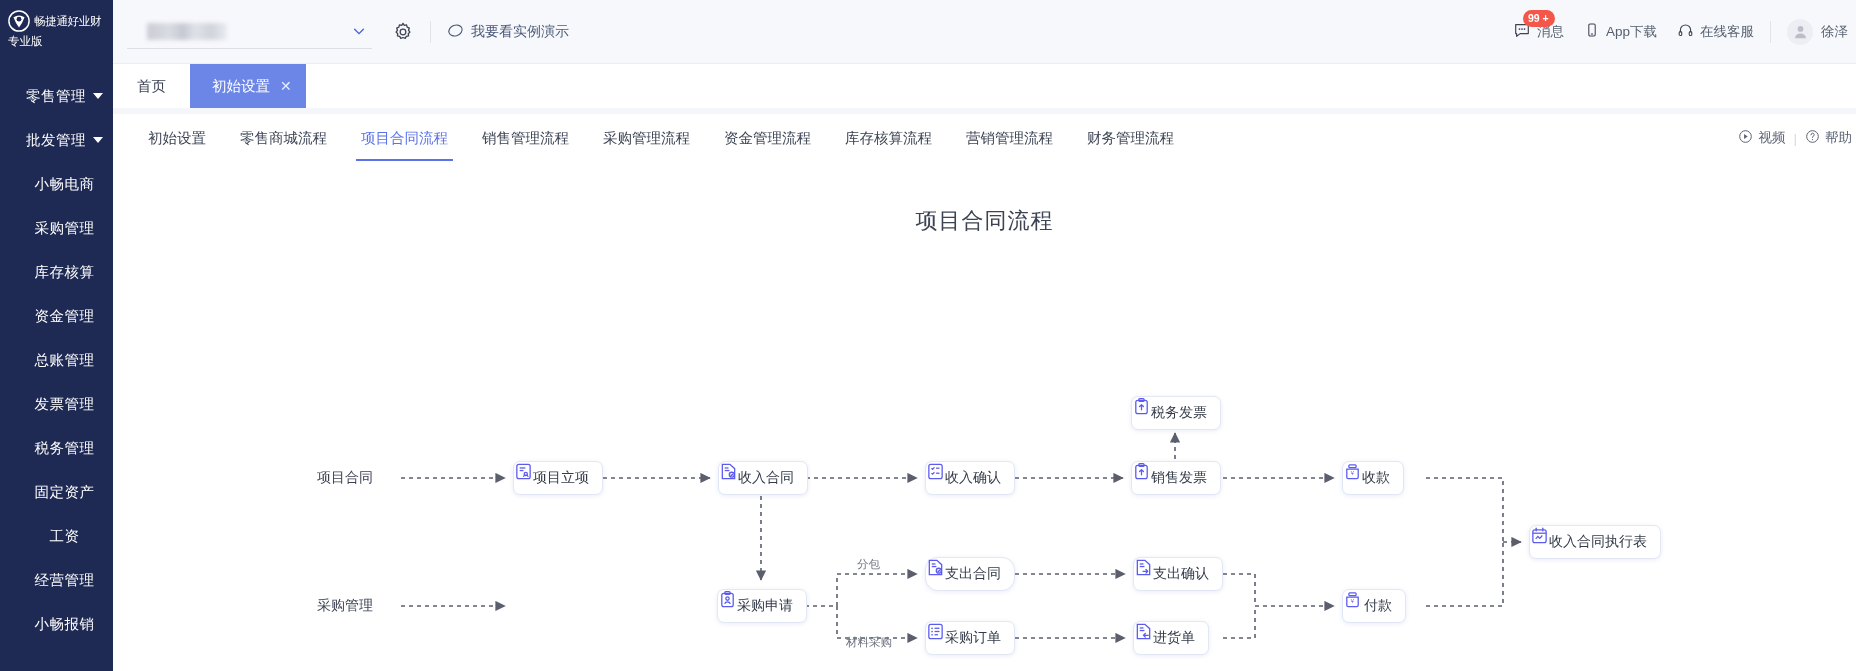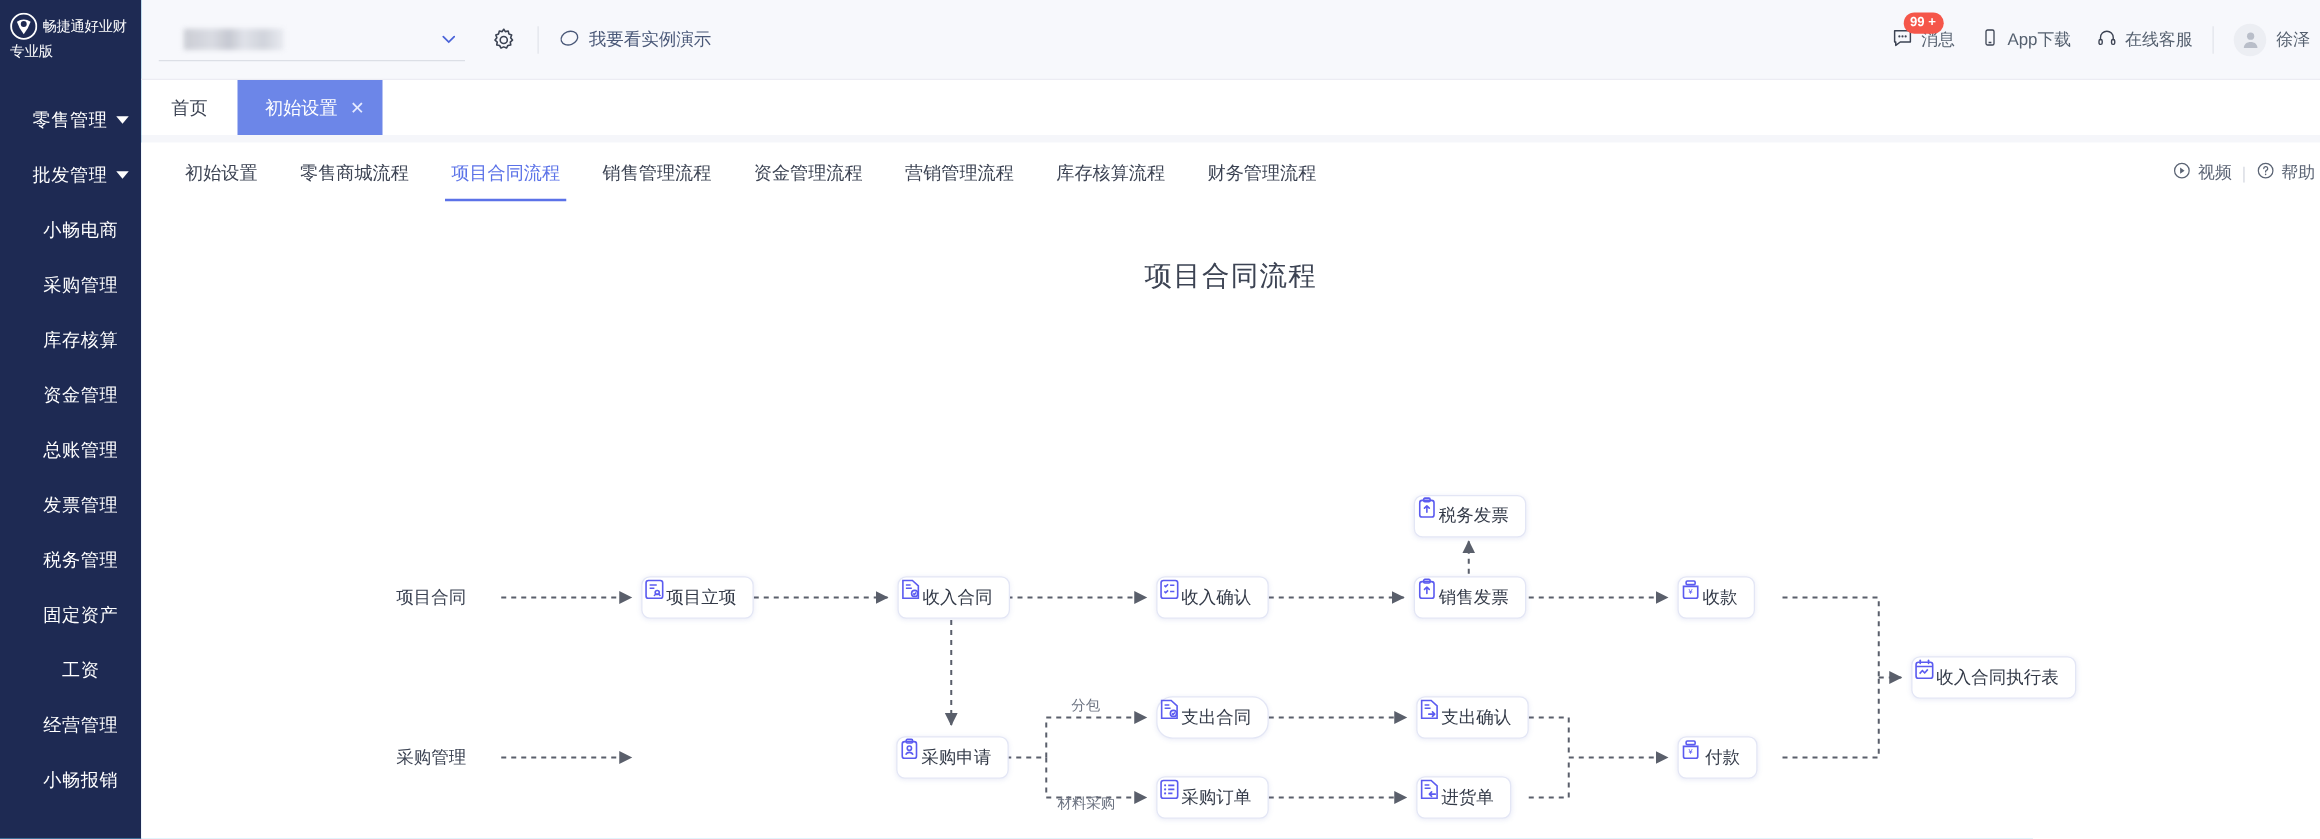--- a/index.html
+++ b/index.html
@@ -2,21 +2,21 @@
 <html><head>
 <meta charset="utf-8">
 <style>
   * { box-sizing: border-box; margin: 0; padding: 0; }
   html, body {
     width: 1856px; height: 671px;
     overflow: hidden;
     font-family: "Liberation Sans", "DejaVu Sans", sans-serif;
     background: #ffffff;
   }
-  #app { position: relative; width: 1856px; height: 671px; background:#0ea5e9; }
+  #app { position: relative; width: 1856px; height: 671px; background:#b91c1c; }
 
   
   .sidebar {
     position: absolute; left: 0; top: 0; width: 113px; height: 671px;
     background: #1e2a53;
     display: flex; flex-direction: column; align-items: center;
   }
   .brand { width: 113px; height: 64px; padding-top: 10px; position: relative; }
   .brand-row { display:flex; align-items:center; padding-left: 8px; gap: 4px; }
   .brand-logo { width: 22px; height: 22px; flex: none; }
@@ -288,27 +288,30 @@
           <div class="subtab">
             <span>零售商城流程</span>
           </div>
           <div class="subtab active">
             <span>项目合同流程</span>
           </div>
           <div class="subtab">
             <span>销售管理流程</span>
           </div>
           <div class="subtab">
+            <span>采购管理流程</span>
+          </div>
+          <div class="subtab">
             <span>资金管理流程</span>
           </div>
           <div class="subtab">
+            <span>库存核算流程</span>
+          </div>
+          <div class="subtab">
             <span>营销管理流程</span>
-          </div>
-          <div class="subtab">
-            <span>库存核算流程</span>
           </div>
           <div class="subtab">
             <span>财务管理流程</span>
           </div>
           <div class="subtabs-right">
           <span class="srl">
             <span>
               <svg width="15" height="15" viewBox="0 0 18 18" fill="none" stroke="#5b6474" stroke-width="1.2">
                 <circle cx="9" cy="9" r="7"></circle>
                   <path d="M7.3 6.1l4.3 2.9-4.3 2.9z" fill="#5b6474" stroke="none"></path>

